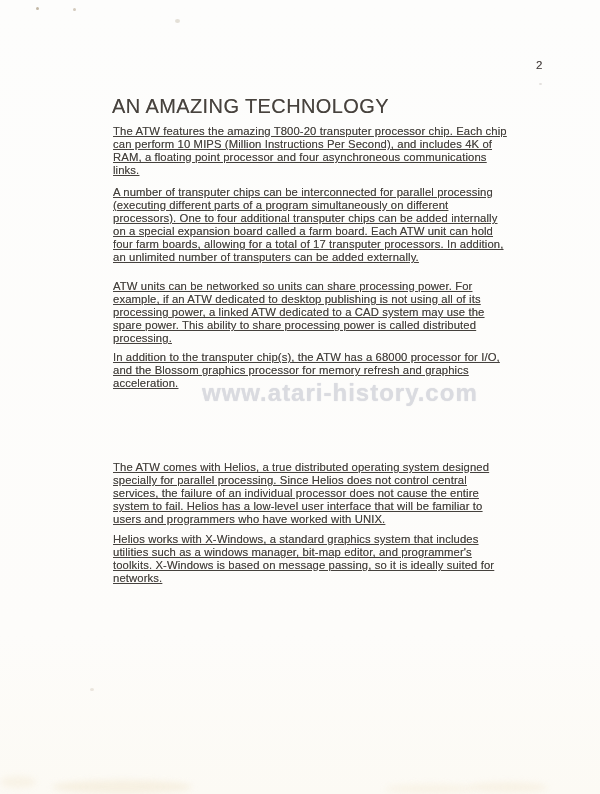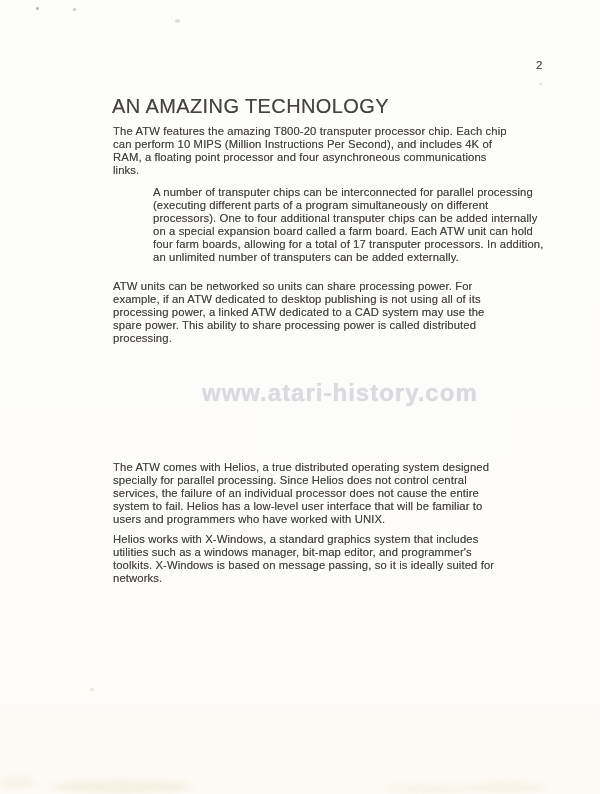--- a/index.html
+++ b/index.html
@@ -40,23 +40,24 @@
     position: absolute;
     left: 113px;
     width: 440px;
     margin: 0;
     font-size: 11.3px;
     line-height: 13px;
     letter-spacing: 0.1px;
     color: #45413d;
     white-space: pre-line;
     text-shadow: 0 0 0.5px rgba(69,65,61,0.55);
+    text-decoration: underline;
   }
   .p1 { top: 125px; }
-  .p2 { top: 186px; margin-left: 40px; }
+  .p2 { top: 186px; }
   .p3 { top: 280px; }
   .p4 { top: 351px; }
   .p5 { top: 461px; }
   .p6 { top: 533px; }
   .watermark {
     position: absolute;
     left: 202px; top: 379px;
     font-size: 24px;
     font-weight: 700;
     letter-spacing: 1px;
@@ -106,20 +107,23 @@
 (executing different parts of a program simultaneously on different
 processors). One to four additional transputer chips can be added internally
 on a special expansion board called a farm board. Each ATW unit can hold
 four farm boards, allowing for a total of 17 transputer processors. In addition,
 an unlimited number of transputers can be added externally.</p>
   <p class="para p3">ATW units can be networked so units can share processing power. For
 example, if an ATW dedicated to desktop publishing is not using all of its
 processing power, a linked ATW dedicated to a CAD system may use the
 spare power. This ability to share processing power is called distributed
 processing.</p>
+  <p class="para p4">In addition to the transputer chip(s), the ATW has a 68000 processor for I/O,
+and the Blossom graphics processor for memory refresh and graphics
+acceleration.</p>
 
   <div class="watermark">www.atari-history.com</div>
 
 
   <p class="para p5">The ATW comes with Helios, a true distributed operating system designed
 specially for parallel processing. Since Helios does not control central
 services, the failure of an individual processor does not cause the entire
 system to fail. Helios has a low-level user interface that will be familiar to
 users and programmers who have worked with UNIX.</p>
   <p class="para p6">Helios works with X-Windows, a standard graphics system that includes

